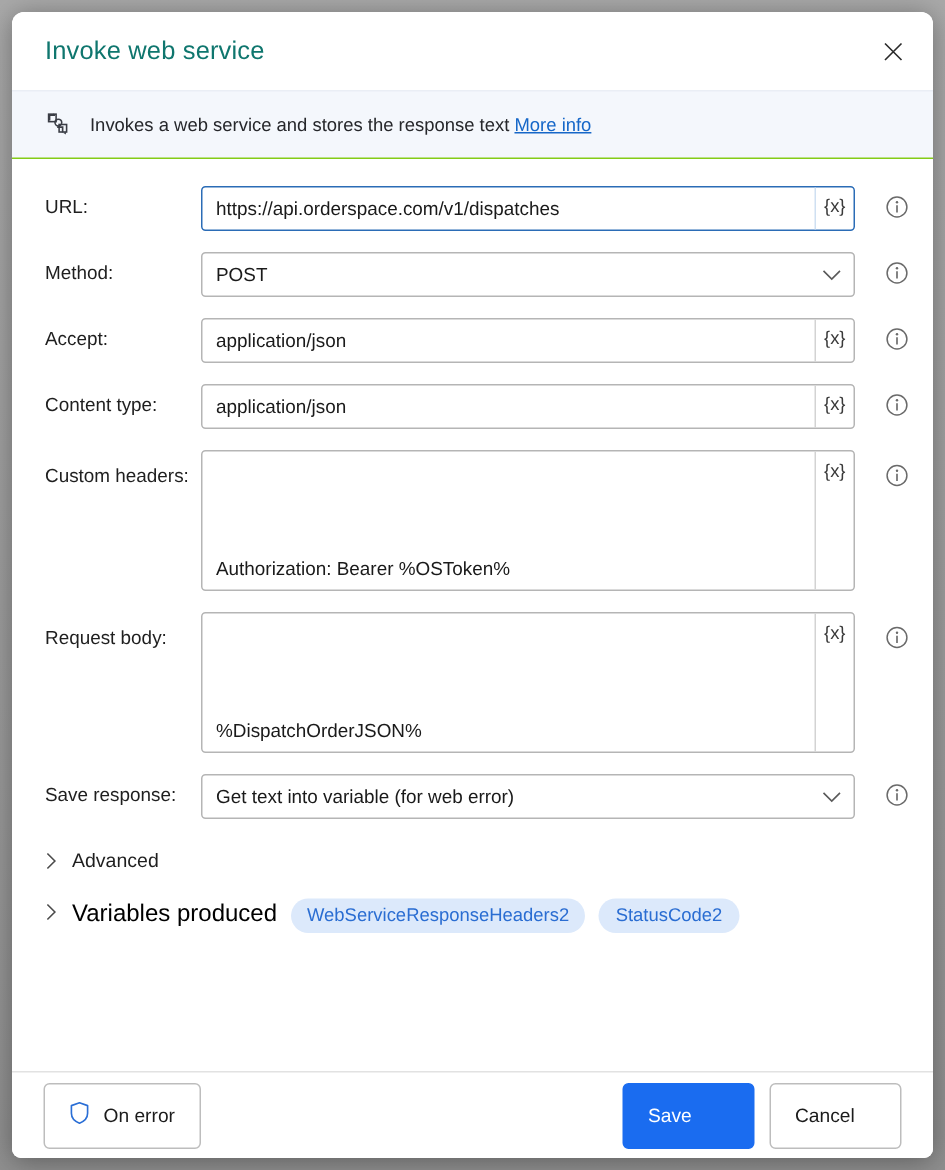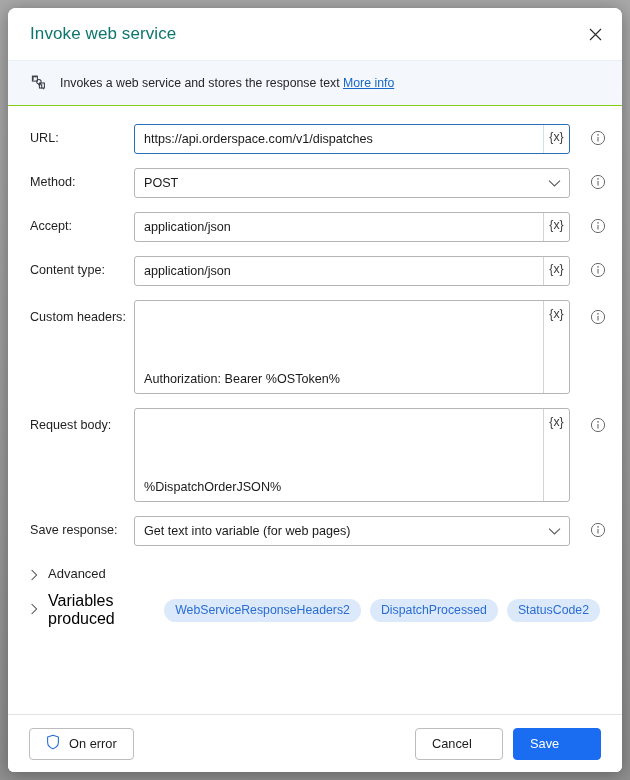--- a/index.html
+++ b/index.html
@@ -175,21 +175,21 @@
   
   .footer {
     flex: 0 0 58px;
     border-top: 1px solid #e2e2e2;
     background: #fff;
     display: flex; align-items: center;
     padding: 0 21px;
     gap: 10px;
   }
   .btn {
-    height: 32px;
+    height: 44px;
     border-radius: 4px;
     font-size: 12.8px;
     display: inline-flex; align-items: center; justify-content: space-between;
     cursor: pointer;
     padding: 0 16px;
   }
   .btn.outline {
     border: 1px solid #bdbdbd;
     background: #fff;
     color: #1b1b1b;
@@ -343,21 +343,21 @@
             <path d="M8 6.9 v4.7" stroke="#6a6a6a" stroke-width="1.1" fill="none"></path>
           </svg>
         </span>
       </div>
     </div>
 
     <div class="row">
       <div class="lbl">Save response:</div>
       <div class="fieldwrap">
         <div class="control">
-          <div class="txt">Get text into variable (for web pages)</div>
+          <div class="txt">Get text into variable (for web error)</div>
           <div class="chev">
             <svg width="13" height="9" viewBox="0 0 13 9" aria-hidden="true">
               <path d="M1 1.6 L6.5 7 L12 1.6" stroke="#5a5a5a" stroke-width="1.1" fill="none"></path>
             </svg>
           </div>
         </div>
         <span class="infoicon">
           <svg width="16" height="16" viewBox="0 0 16 16" aria-hidden="true">
             <circle cx="8" cy="8" r="6.6" fill="none" stroke="#6a6a6a" stroke-width="1"></circle>
             <circle cx="8" cy="4.9" r=".82" fill="#6a6a6a"></circle>
@@ -377,33 +377,32 @@
     </div>
 
     <div class="varsrow">
       <span class="ch">
         <svg width="9" height="12" viewBox="0 0 9 12" aria-hidden="true">
           <path d="M1.6 1 L6.6 6 L1.6 11" stroke="#4a4a4a" stroke-width="1.05" fill="none"></path>
         </svg>
       </span>
       <span class="ctext">Variables produced</span>
       <span class="pill">WebServiceResponseHeaders2</span>
-      <span class="pill">DispatchProcessed</span>
       <span class="pill">StatusCode2</span>
     </div>
 
   </div>
 
   <div class="footer">
     <div class="btn outline">
       <span>
         <svg width="14" height="16" viewBox="0 0 14 16" aria-hidden="true">
           <path d="M7 1.2 L12.4 3.1 V8.2 C12.4 11.4 10.1 13.6 7 14.8 C3.9 13.6 1.6 11.4 1.6 8.2 V3.1 Z" fill="none" stroke="#2b6fd6" stroke-width="1.1" stroke-linejoin="round"></path>
         </svg>
       </span>
       <span>On error</span>
     </div>
     <div class="spacer"></div>
+    <div class="btn primary">Save</div>
     <div class="btn outline cancelbtn">Cancel</div>
-    <div class="btn primary">Save</div>
   </div>
 
 </div>
 
 </body></html>

